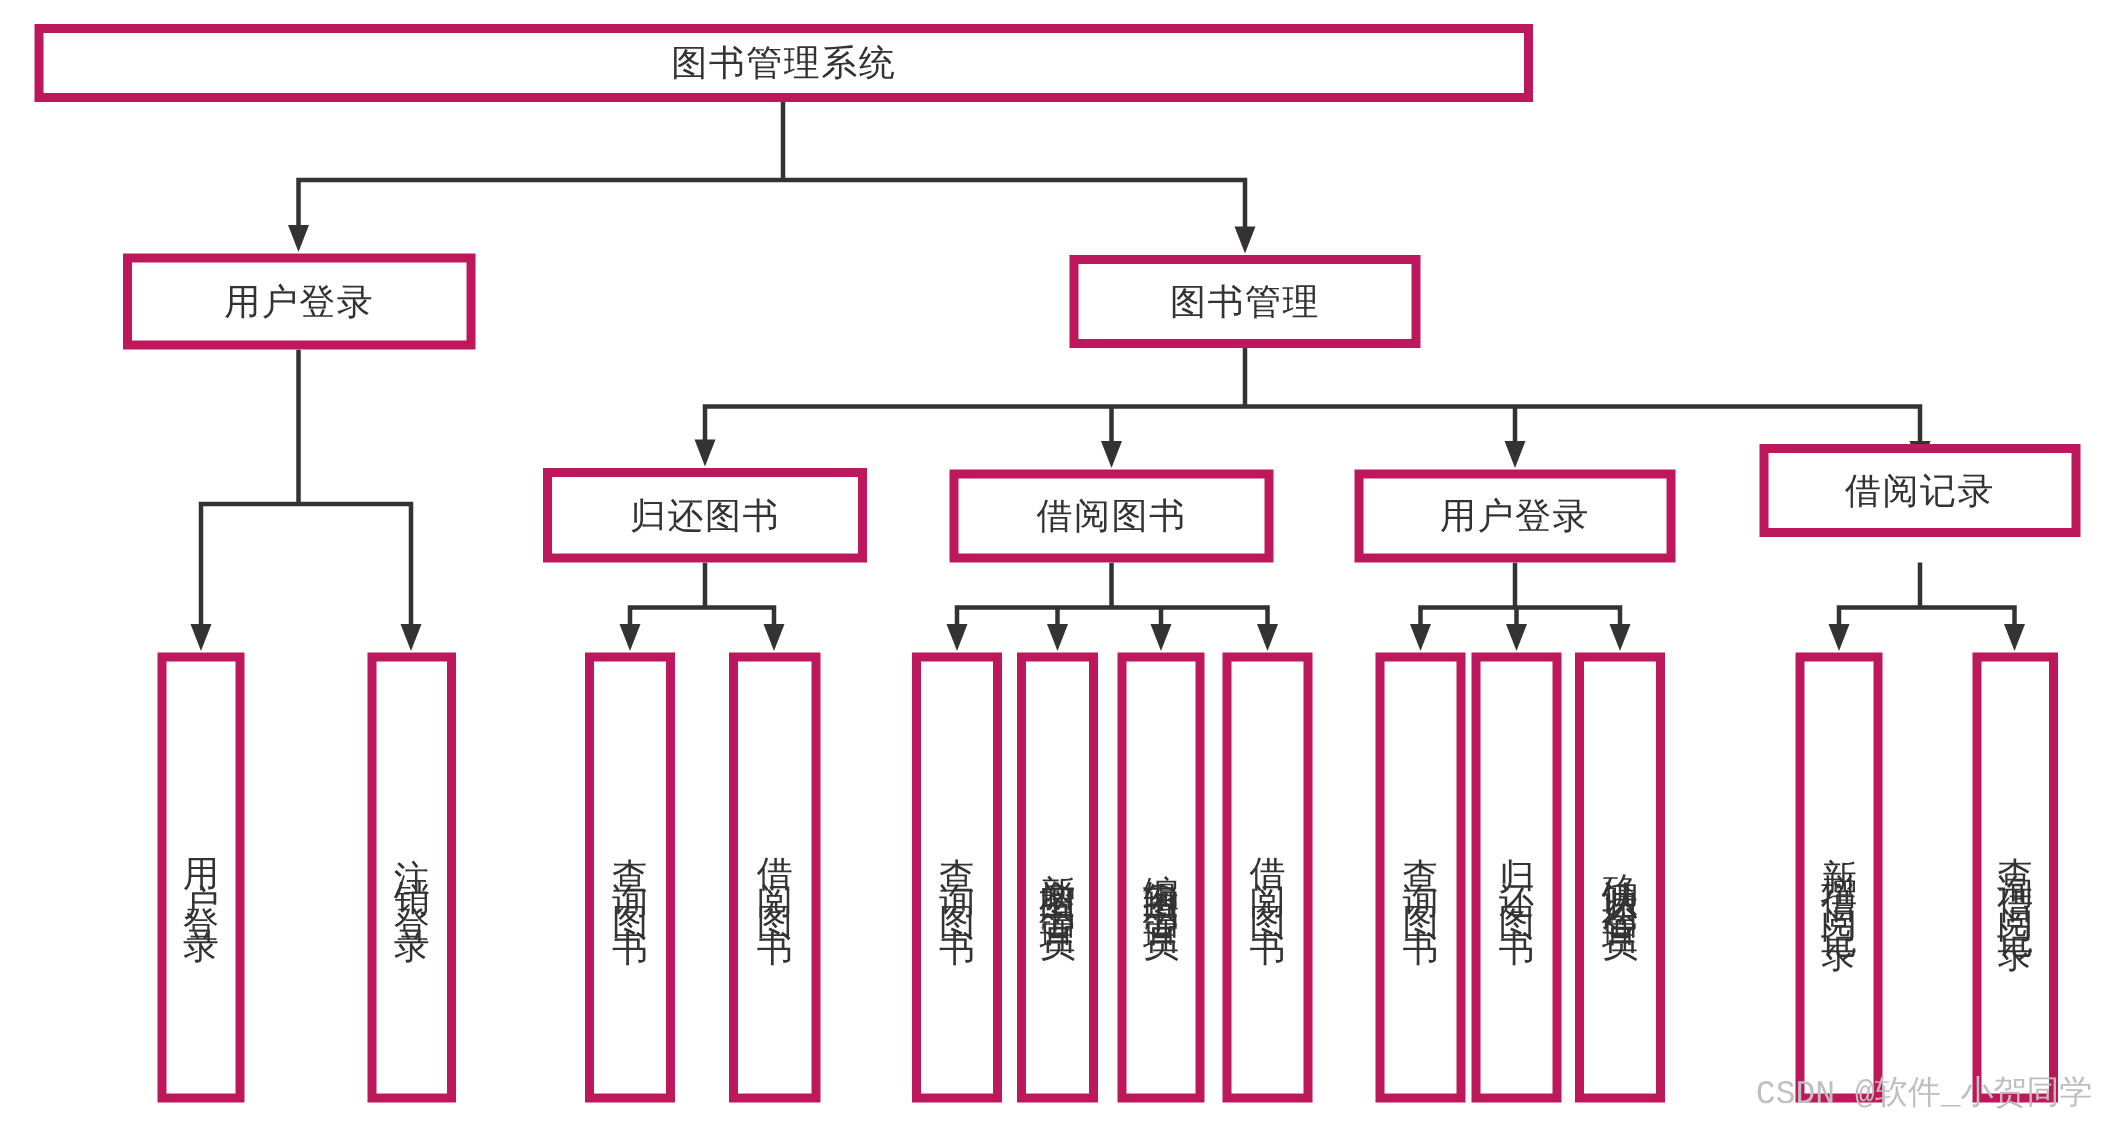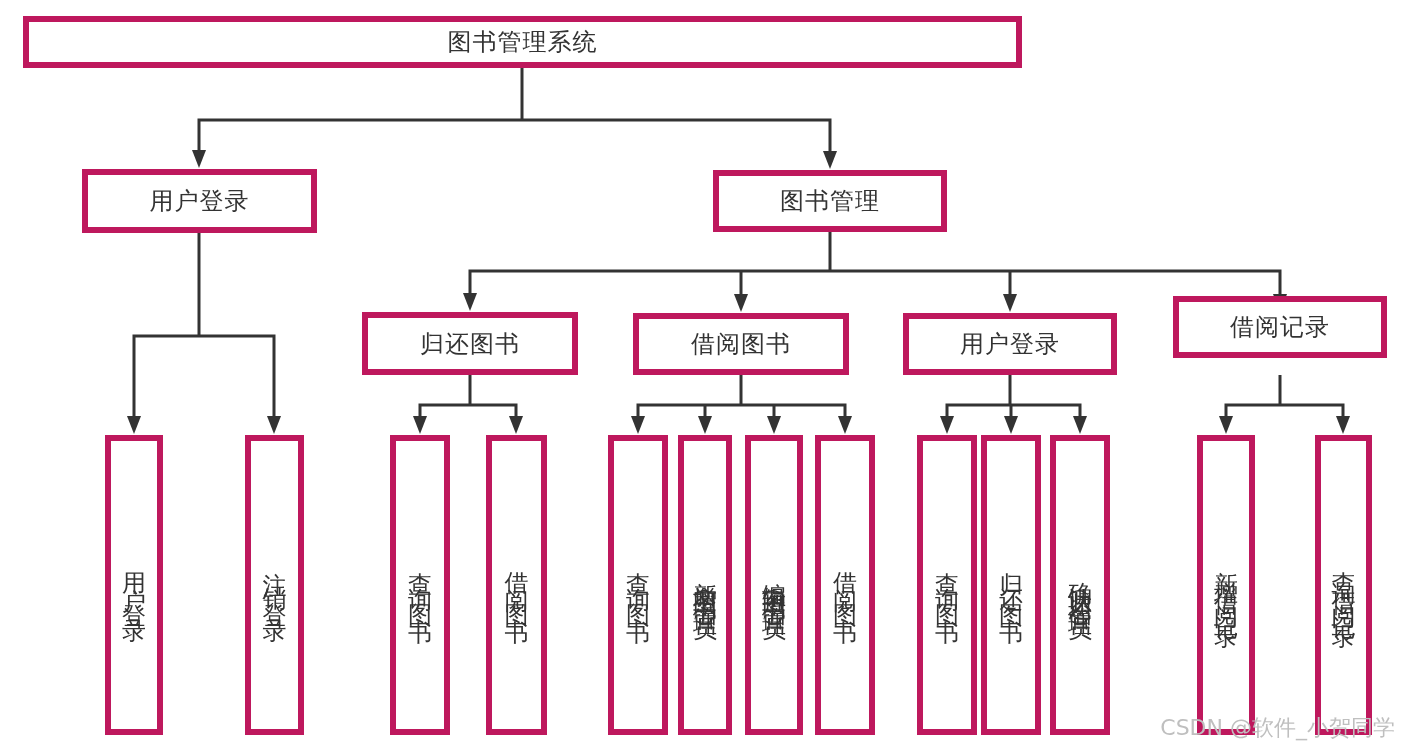--- a/index.html
+++ b/index.html
@@ -36,20 +36,21 @@
   .v-short span{letter-spacing:16px;}
   .v-med   span{letter-spacing:11px;}
   .v-long  span{letter-spacing:5px;}
   .watermark{
     position:absolute;
     right:10px;bottom:4px;
     font-size:22px;
     color:#bfbfbf;
     z-index:5;
     white-space:nowrap;
+    font-family:Liberation Mono, monospace;
   }
 </style>
 </head>
 <body>
 
 <div class="stage">
 
   <svg class="wires" viewBox="0 0 1405 747" xmlns="http://www.w3.org/2000/svg">
 
     <path d="M522 68 V120"></path>

